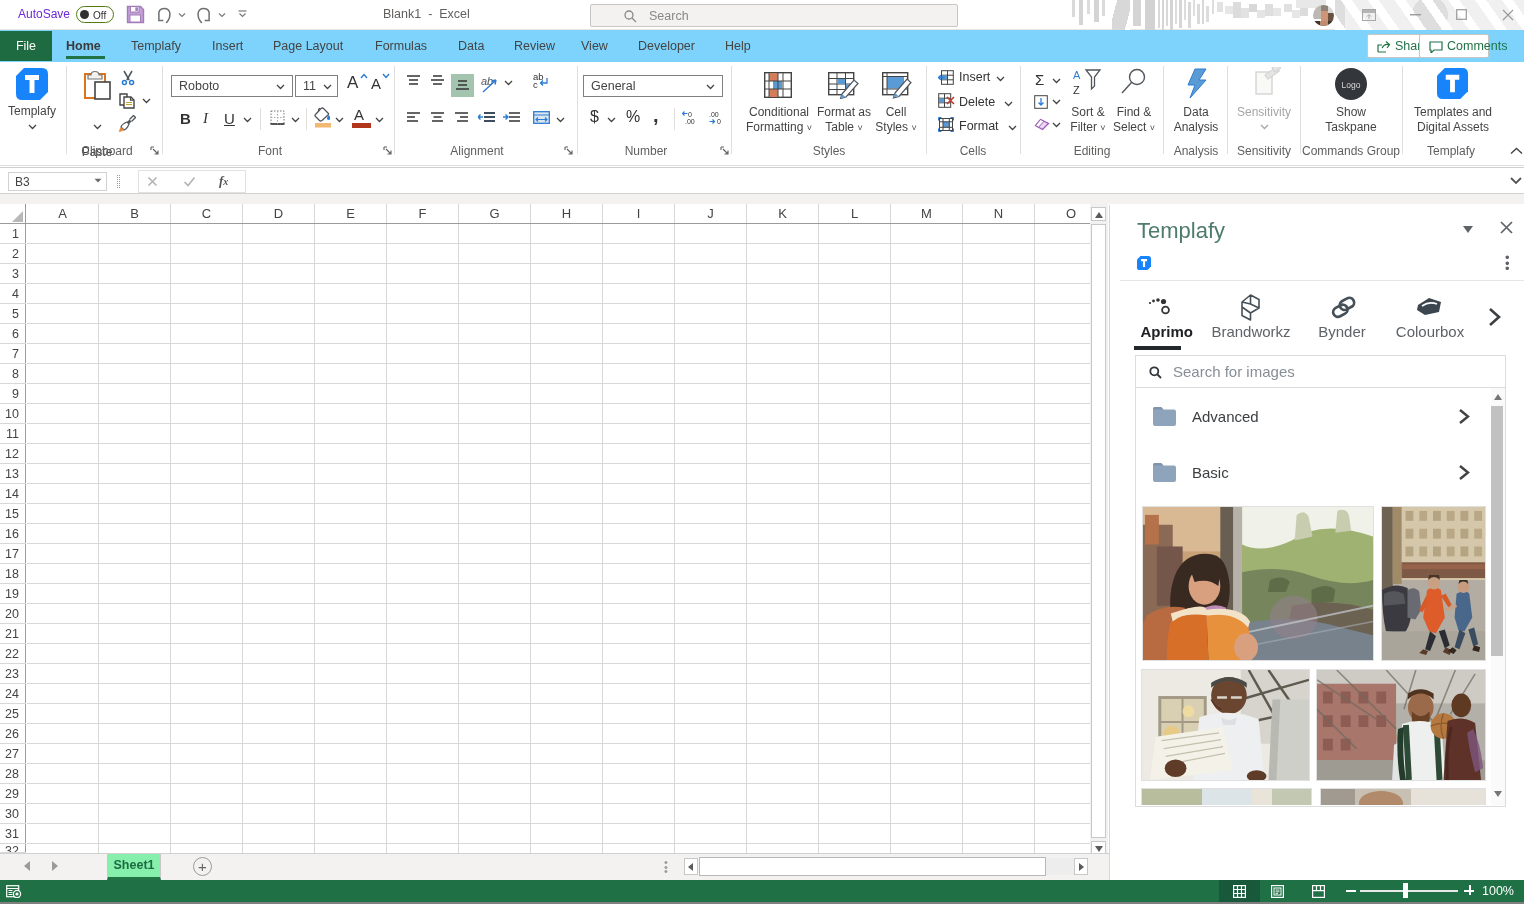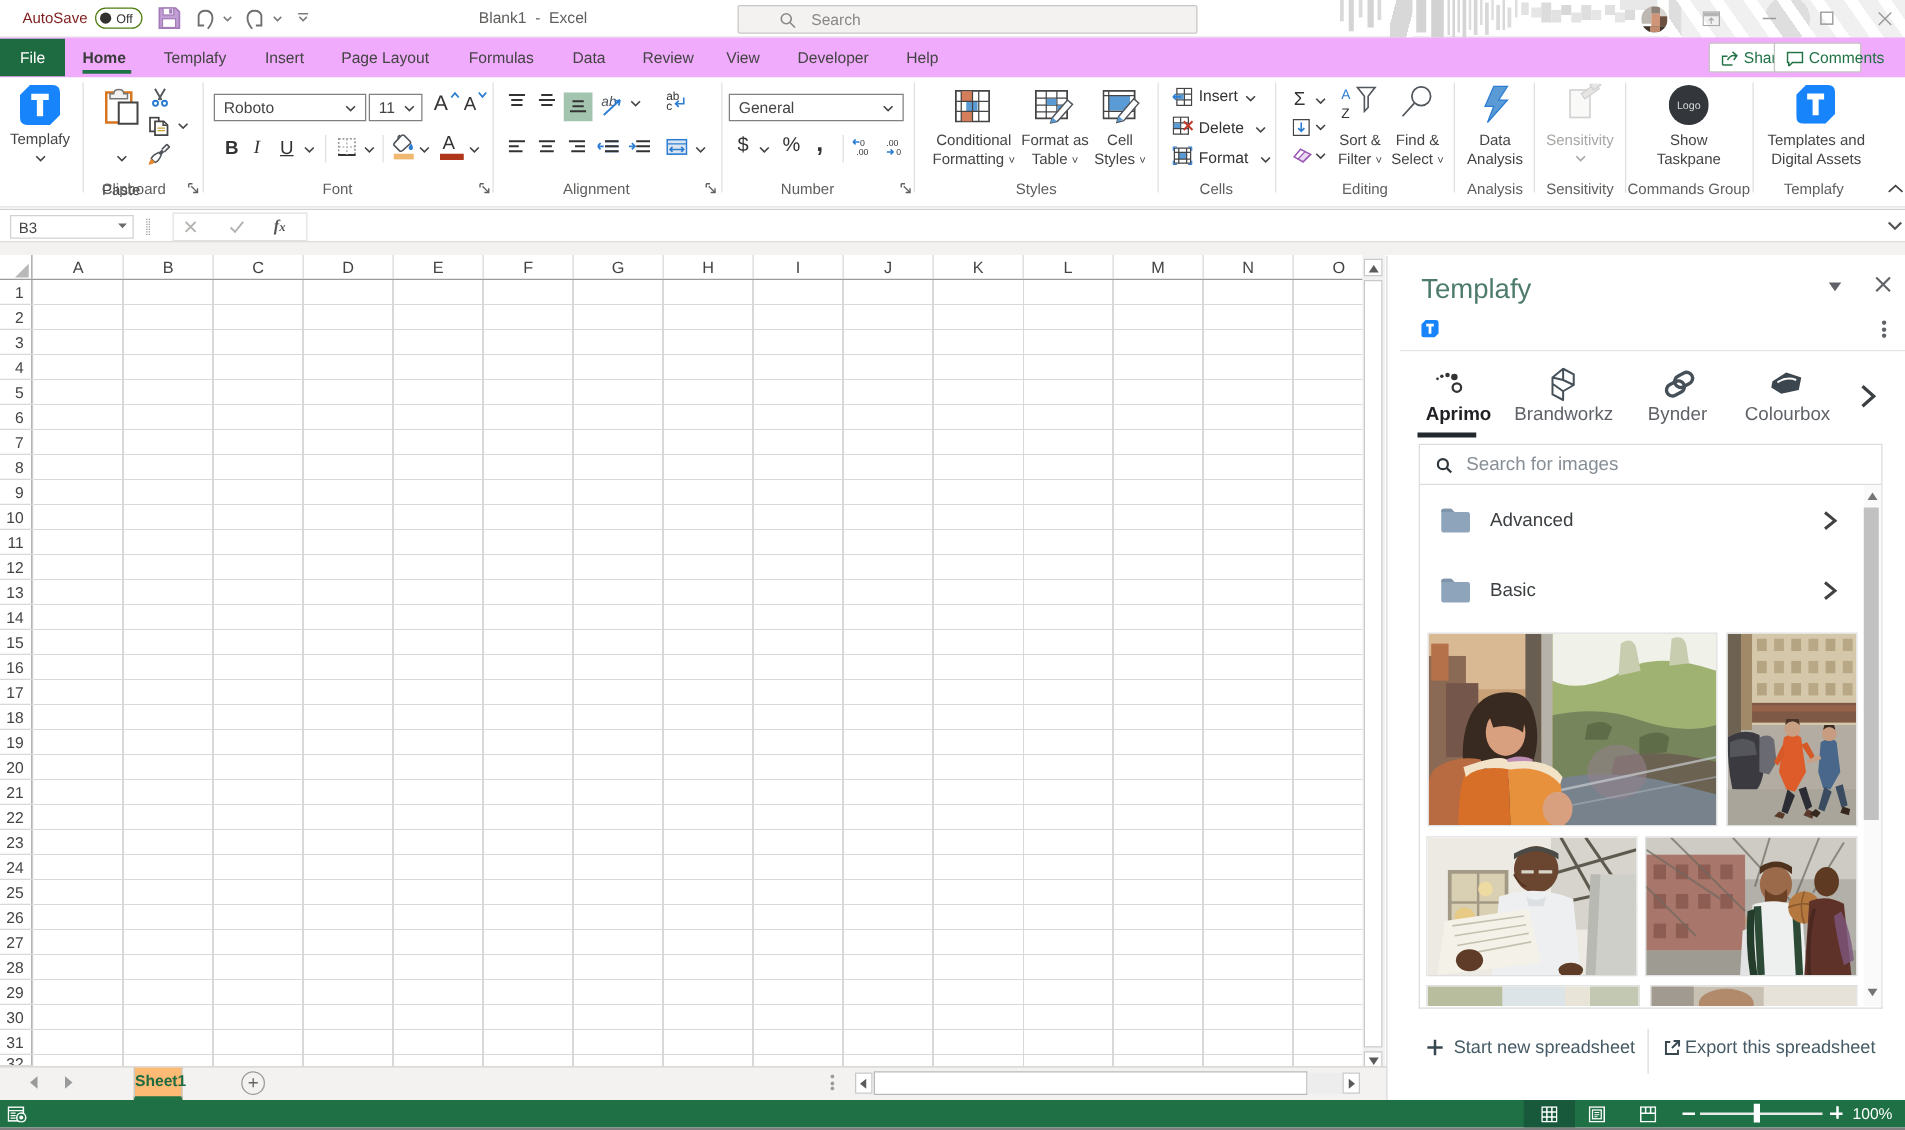--- a/index.html
+++ b/index.html
@@ -2,29 +2,29 @@
 <html><head>
 <meta charset="utf-8">
 <style>
 * { margin:0; padding:0; box-sizing:border-box; }
 html,body { width:1524px; height:904px; overflow:hidden; font-family:"Liberation Sans", sans-serif; background:#fff; }
 #app { position:relative; width:1524px; height:904px; background:#fff; }
 .abs { position:absolute; }
 svg { display:block; }
 
 #titlebar { position:absolute; left:0; top:0; width:1524px; height:30px; background:#fff; border-bottom:1px solid #e6e6e6; }
-#autosave { position:absolute; left:24px; top:7px; font-size:12px; color:#7f1d1d; }
+#autosave { position:absolute; left:24px; top:7px; font-size:12px; color:#6d28d9; }
 .pill { position:absolute; left:76px; top:6px; width:38px; height:17px; border:1px solid #4d7c0f; border-radius:9px; }
 .pill .dot { position:absolute; left:3px; top:3px; width:9px; height:9px; border-radius:50%; background:#323130; }
 .pill .off { position:absolute; left:16px; top:2.5px; font-size:10px; color:#323130; }
 #wintitle { position:absolute; left:383px; top:7px; font-size:12.5px; color:#605e5c; }
 #searchbox { position:absolute; left:590px; top:4px; width:368px; height:23px; border:1px solid #c8c6c4; background:#f3f2f1; border-radius:2px; }
 #searchbox .stext { position:absolute; left:58px; top:4px; font-size:12.5px; color:#8a8886; }
 
-#tabrow { position:absolute; left:0; top:30px; width:1524px; height:32px; background:#f0abfc; }
+#tabrow { position:absolute; left:0; top:30px; width:1524px; height:32px; background:#7dd3fc; }
 #filetab { position:absolute; left:0; top:1px; width:52px; height:30px; background:#1e6b41; color:#fff; font-size:12.5px; text-align:center; line-height:30px; }
 .rtab { position:absolute; top:0; height:32px; font-size:12.5px; color:#444; line-height:32px; }
 .rtab.active { color:#3a3a3a; font-weight:bold; }
 #homeunder { position:absolute; left:66px; top:26px; width:39px; height:3px; background:#217346; }
 .topbtn { position:absolute; top:4px; height:24px; border:1px solid #c8c6c4; border-radius:2px; color:#217346; font-size:12.5px; line-height:22px; background:#fff; }
 
 #ribbon { position:absolute; left:0; top:62px; width:1524px; height:104px; background:#fff; border-bottom:1px solid #e1dfdd; }
 .gsep { position:absolute; top:4px; height:88px; width:1px; background:#e1dfdd; }
 .glabel { position:absolute; top:82px; font-size:12px; color:#605e5c; text-align:center; }
 .glaunch { position:absolute; top:84px; width:10px; height:10px; }
@@ -591,21 +591,21 @@
     <div class="abs" style="left:3px;top:4px;width:0;height:0;border-left:4.5px solid transparent;border-right:4.5px solid transparent;border-bottom:6px solid #5a5a5a;"></div>
   </div>
   <div class="abs" style="left:1px;top:20px;width:15px;height:614px;background:#fff;border:1px solid #c8c8c8;"></div>
   <div class="abs" style="left:1px;top:637px;width:15px;height:13px;background:#fff;border:1px solid #c8c8c8;">
     <div class="abs" style="left:3px;top:4px;width:0;height:0;border-left:4.5px solid transparent;border-right:4.5px solid transparent;border-top:6px solid #5a5a5a;"></div>
   </div>
 </div>
 <div id="sheetbar">
   <div class="abs" style="left:24px;top:7px;width:0;height:0;border-top:5px solid transparent;border-bottom:5px solid transparent;border-right:6px solid #9a9a9a;"></div>
   <div class="abs" style="left:52px;top:7px;width:0;height:0;border-top:5px solid transparent;border-bottom:5px solid transparent;border-left:6px solid #9a9a9a;"></div>
-  <div class="abs" style="left:107px;top:0;width:39px;height:26px;background:#fdba74;border:1px solid #c8c8c8;border-top:none;border-bottom:3px solid #217346;font-size:12.5px;font-weight:bold;color:#1e6b41;text-align:center;line-height:23px;">Sheet1</div>
+  <div class="abs" style="left:107px;top:0;width:54px;height:26px;background:#86efac;border:1px solid #c8c8c8;border-top:none;border-bottom:3px solid #217346;font-size:12.5px;font-weight:bold;color:#1e6b41;text-align:center;line-height:23px;">Sheet1</div>
   <div class="abs" style="left:193px;top:3px;width:19px;height:19px;border:1px solid #9a9a9a;border-radius:50%;color:#666;font-size:15px;text-align:center;line-height:17px;">+</div>
   <div class="abs" style="left:664px;top:6px;width:3px;height:14px;color:#9a9a9a;font-size:11px;line-height:4.5px;">•<br>•<br>•</div>
   <div class="abs" style="left:684px;top:4px;width:14px;height:17px;background:#fff;border:1px solid #c8c8c8;">
     <div class="abs" style="left:3px;top:4px;width:0;height:0;border-top:4px solid transparent;border-bottom:4px solid transparent;border-right:5px solid #5a5a5a;"></div>
   </div>
   <div class="abs" style="left:699px;top:3px;width:347px;height:19px;background:#fff;border:1px solid #b8b8b8;"></div>
   <div class="abs" style="left:1046px;top:4px;width:28px;height:17px;background:#ededed;"></div>
   <div class="abs" style="left:1074px;top:4px;width:14px;height:17px;background:#fff;border:1px solid #c8c8c8;">
     <div class="abs" style="left:4px;top:4px;width:0;height:0;border-top:4px solid transparent;border-bottom:4px solid transparent;border-left:5px solid #5a5a5a;"></div>
   </div>
@@ -849,27 +849,15 @@
   </div>
 
   <div id="psearch">
     <svg class="abs" style="left:13px;top:10px" width="13" height="13" viewBox="0 0 13 13">
           <circle cx="5.3" cy="5.3" r="4" fill="none" stroke="#30363b" stroke-width="1.8"></circle>
           <path d="M8.5 8.5 12 12" stroke="#30363b" stroke-width="1.8"></path>
         </svg>
     <span class="abs" style="left:37px;top:7px;font-size:15px;color:#868e96;">Search for images</span>
   </div>
 
-  <div id="pactions">
-    <div class="abs" style="left:208px;top:3px;width:1px;height:36px;background:#dadce0;"></div>
-    <svg class="abs" style="left:31px;top:11px" width="14" height="14" viewBox="0 0 16 16">
-          <path d="M8 1 V15 M1 8 H15" stroke="#37474f" stroke-width="2.3"></path>
-        </svg>
-    <span class="abs" style="left:53px;top:10px;font-weight:500;color:#455a64;">Start new spreadsheet</span>
-    <svg class="abs" style="left:221px;top:11px" width="14" height="14" viewBox="0 0 16 16">
-      <path d="M6 3 H2 V14 H13 V10" fill="none" stroke="#37474f" stroke-width="1.8"></path>
-      <path d="M9 2 H14 V7 M14 2 L7.5 8.5" fill="none" stroke="#37474f" stroke-width="1.8"></path>
-    </svg>
-    <span class="abs" style="left:238px;top:10px;font-weight:500;color:#455a64;">Export this spreadsheet</span>
-  </div>
 </div>
 
 </div>
 
 </body></html>

